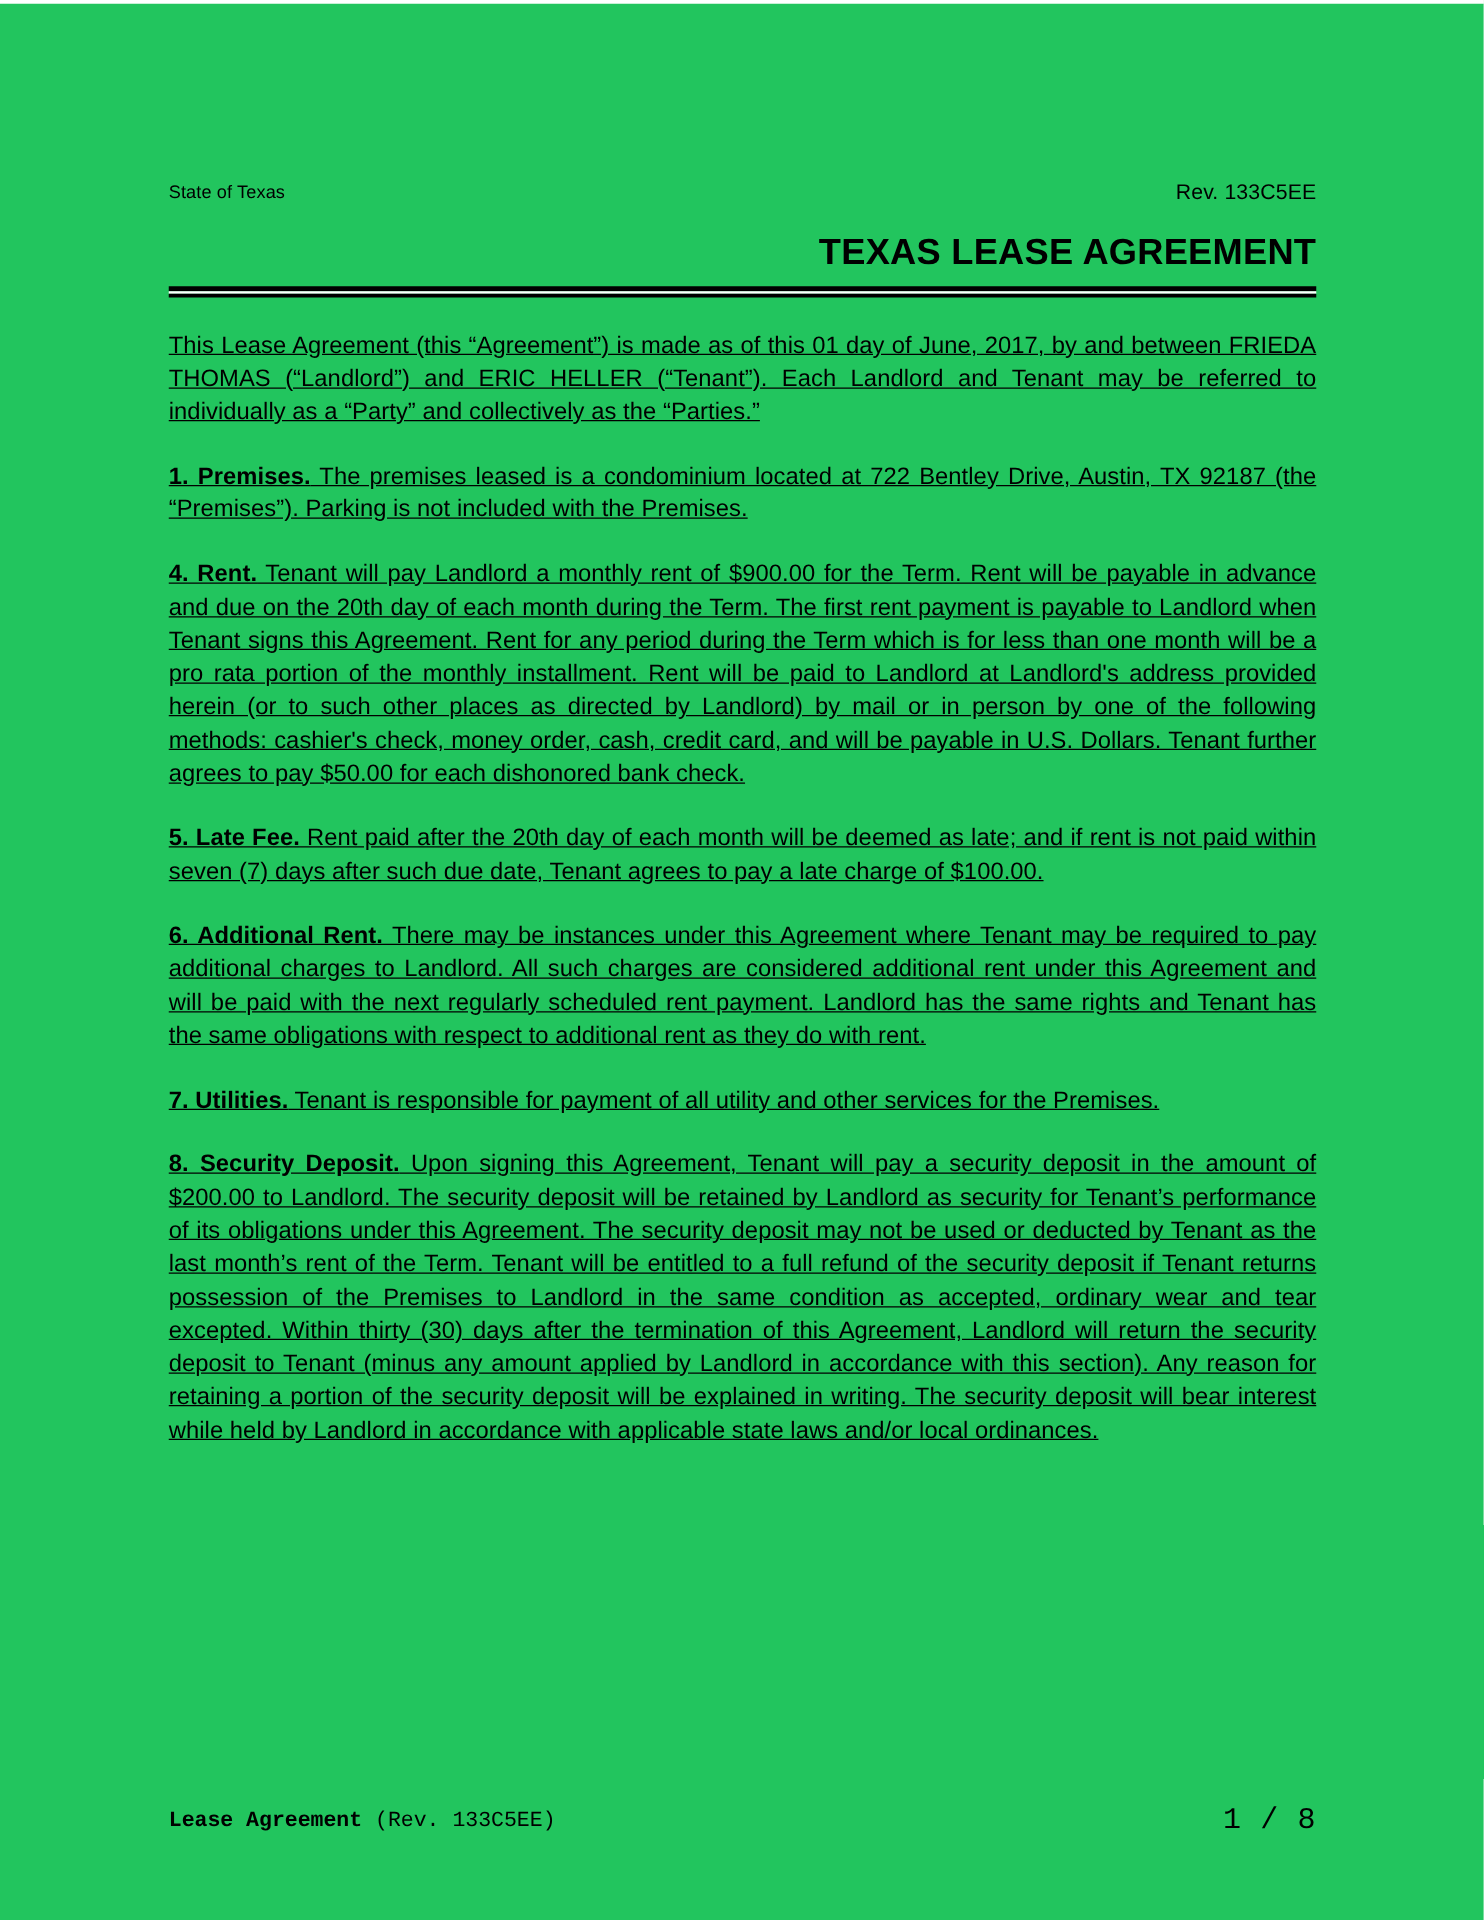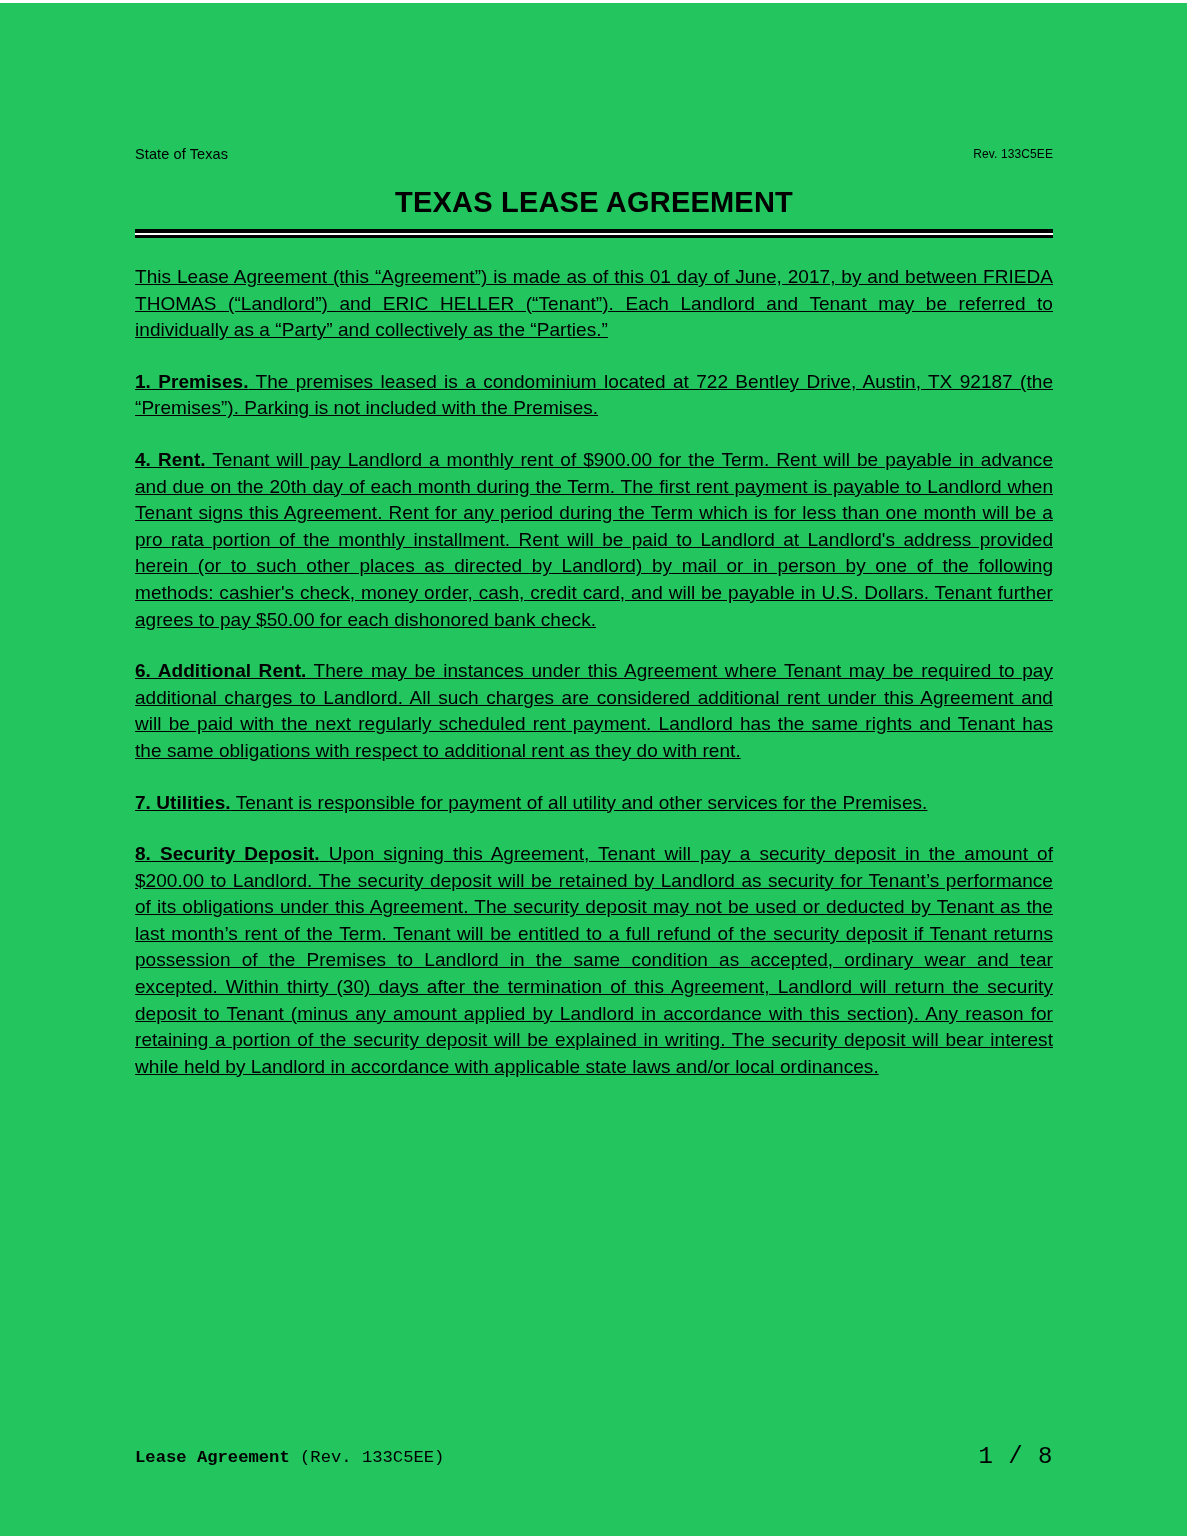--- a/index.html
+++ b/index.html
@@ -39,26 +39,26 @@
     left: 0;
     top: 0;
     font-size: 14.5px;
     line-height: 18px;
     letter-spacing: 0.1px;
   }
   .doc-header .rev {
     position: absolute;
     right: 0;
     top: 0;
-    font-size: 12px;
+    font-size: 17px;
     line-height: 18px;
     letter-spacing: 0.1px;
   }
   .doc-title {
-    text-align: center;
+    text-align: right;
     font-size: 29px;
     font-weight: bold;
     letter-spacing: 0.2px;
     line-height: 34px;
     margin-top: 4px;
   }
   .rule {
     margin-top: 10px;
     height: 9px;
   }
@@ -146,20 +146,21 @@
     <div class="body-text">
 
       <p class="para"><span>This Lease Agreement (this “Agreement”) is made as of this 01 day of June, 2017, by and between FRIEDA THOMAS (“Landlord”) and ERIC HELLER (“Tenant”). Each Landlord and Tenant may be referred to individually as a “Party” and collectively as the “Parties.”</span></p>
 
       <p class="para"><span class="lead">1. Premises.</span><span> The premises leased is a condominium located at 722 Bentley Drive, Austin, TX 92187 (the “Premises”). Parking is not included with the Premises.</span></p>
 
 
 
       <p class="para"><span class="lead">4. Rent.</span><span> Tenant will pay Landlord a monthly rent of $900.00 for the Term. Rent will be payable in advance and due on the 20th day of each month during the Term. The first rent payment is payable to Landlord when Tenant signs this Agreement. Rent for any period during the Term which is for less than one month will be a pro rata portion of the monthly installment. Rent will be paid to Landlord at Landlord's address provided herein (or to such other places as directed by Landlord) by mail or in person by one of the following methods: cashier's check, money order, cash, credit card, and will be payable in U.S. Dollars. Tenant further agrees to pay $50.00 for each dishonored bank check.</span></p>
 
+      <p class="para"><span class="lead">5. Late Fee.</span><span> Rent paid after the 20th day of each month will be deemed as late; and if rent is not paid within seven (7) days after such due date, Tenant agrees to pay a late charge of $100.00.</span></p>
 
       <p class="para"><span class="lead">6. Additional Rent.</span><span>  There may be instances under this Agreement where Tenant may be required to pay additional charges to Landlord. All such charges are considered additional rent under this Agreement and will be paid with the next regularly scheduled rent payment. Landlord has the same rights and Tenant has the same obligations with respect to additional rent as they do with rent.</span></p>
 
       <p class="para"><span class="lead">7. Utilities.</span><span>  Tenant is responsible for payment of all utility and other services for the Premises.</span></p>
 
       <p class="para"><span class="lead">8. Security Deposit.</span><span>  Upon signing this Agreement, Tenant will pay a security deposit in the amount of $200.00 to Landlord. The security deposit will be retained by Landlord as security for Tenant’s performance of its obligations under this Agreement. The security deposit may not be used or deducted by Tenant as the last month’s rent of the Term. Tenant will be entitled to a full refund of the security deposit if Tenant returns possession of the Premises to Landlord in the same condition as accepted, ordinary wear and tear excepted. Within thirty (30) days after the termination of this Agreement, Landlord will return the security deposit to Tenant (minus any amount applied by Landlord in accordance with this section). Any reason for retaining a portion of the security deposit will be explained in writing. The security deposit will bear interest while held by Landlord in accordance with applicable state laws and/or local ordinances.</span></p>
 
 
     </div>
   </div>

